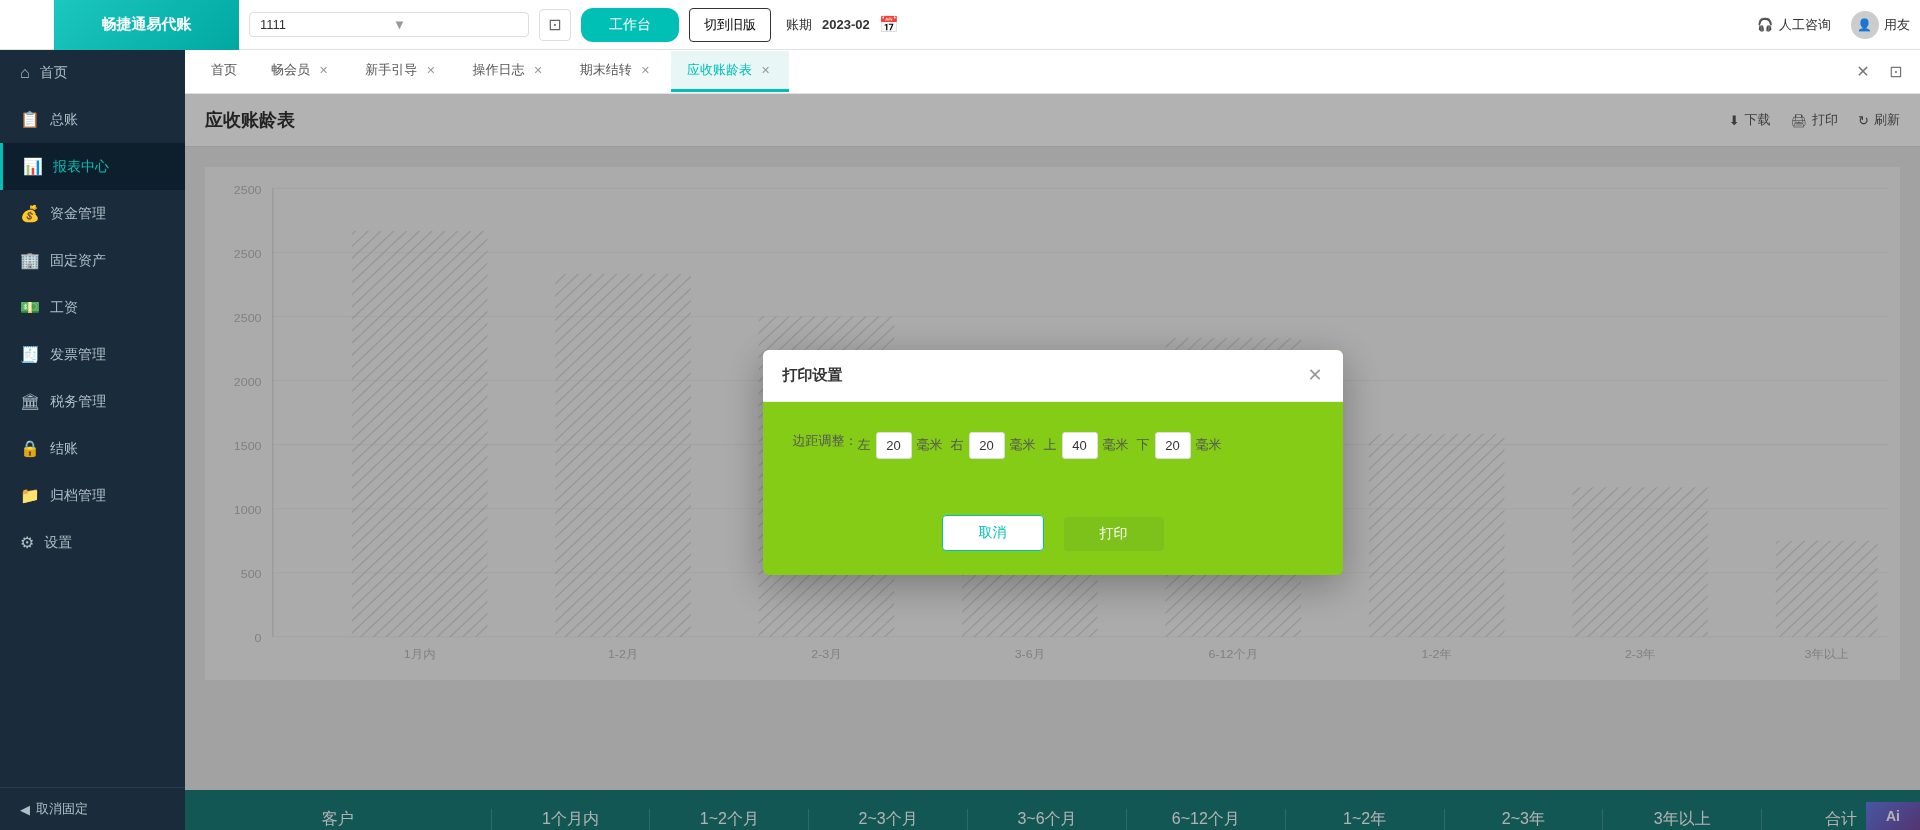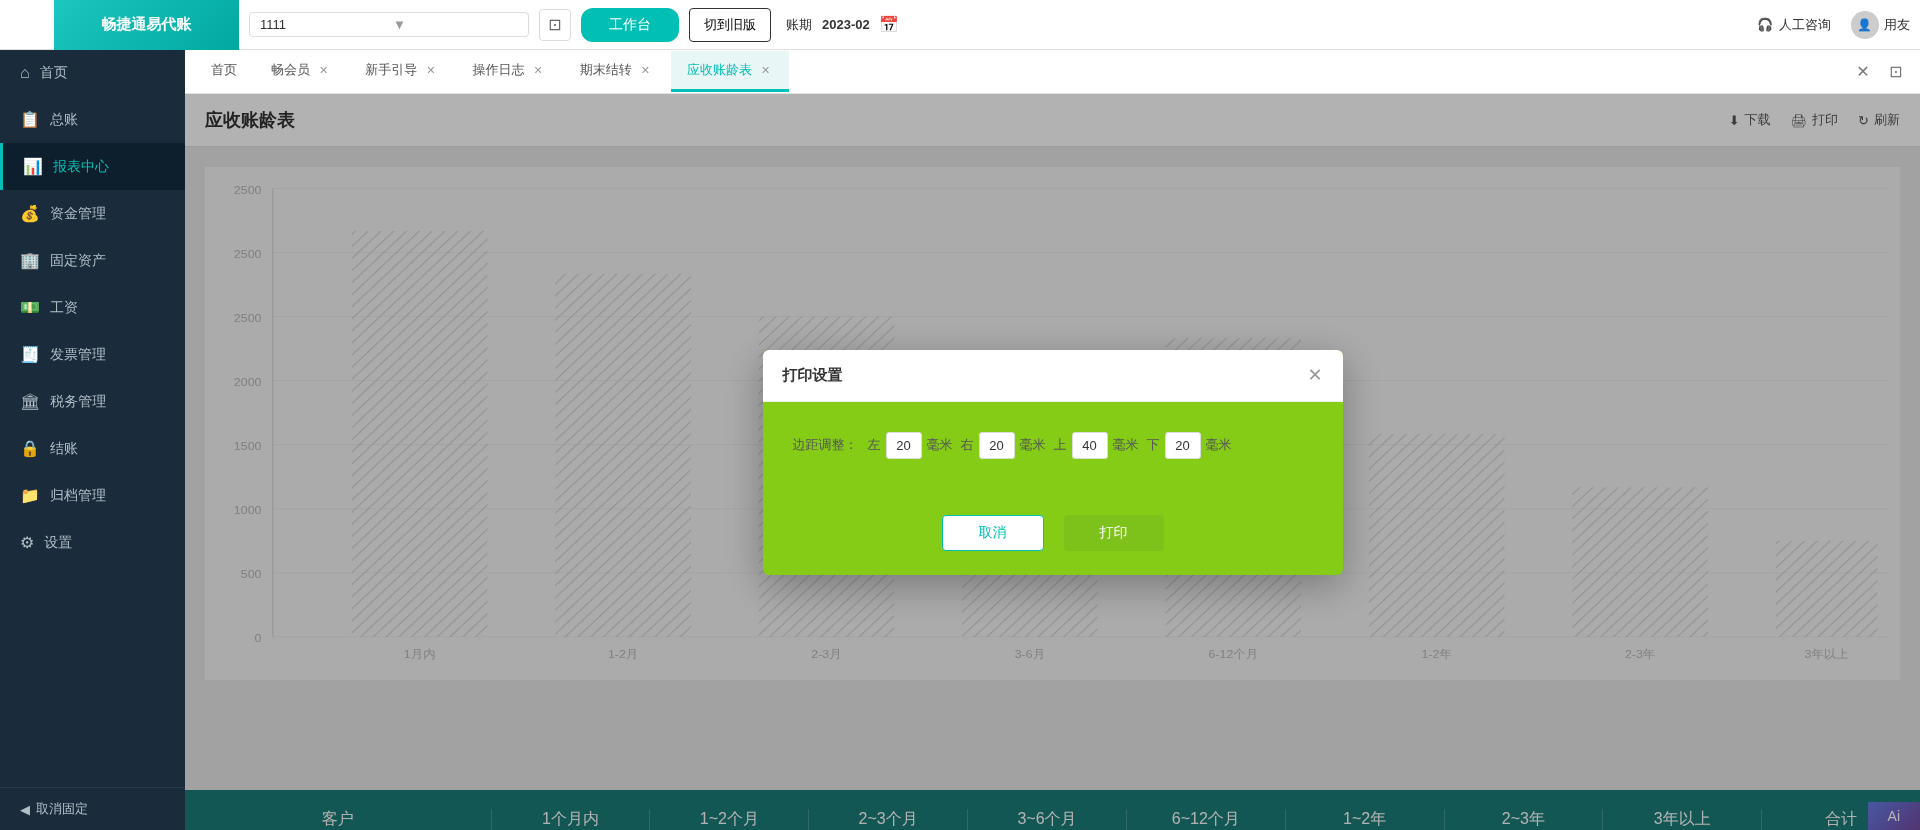--- a/index.html
+++ b/index.html
@@ -72,45 +72,45 @@
     
     .chart-area { flex: 1; background: #e8e8e8; padding: 20px; position: relative; overflow: hidden; }
 
     
     .table-header { background: #1a7d78; display: flex; color: #fff; font-size: 16px; height: 40px; flex-shrink: 0; align-items: flex-end; }
     .th-cell { flex: 1; display: flex; align-items: center; justify-content: center; border-right: 1px solid rgba(255,255,255,0.2); padding: 0 5px; }
     .th-cell:last-child { border-right: none; }
     .th-cell.wide { flex: 2; }
 
     
-    .ai-badge { position: fixed; bottom: 0; right: 0; background: linear-gradient(135deg, #667eea, #764ba2); color: #fff; padding: 6px 20px; font-size: 14px; font-weight: normal; }
+    .ai-badge { position: fixed; bottom: 0; right: 0; background: linear-gradient(135deg, #667eea, #764ba2); color: #fff; padding: 6px 20px; font-size: 14px; font-weight: bold; }
 
     
     .modal-overlay {
       position: absolute; top: 0; left: 0; right: 0; bottom: 0;
       background: rgba(0,0,0,0.3); display: flex; align-items: center; justify-content: center; z-index: 1000;
     }
     .modal {
       background: #84cc16; border-radius: 6px; width: 580px; box-shadow: 0 10px 40px rgba(0,0,0,0.3); overflow: hidden;
     }
     .modal-header {
       display: flex; align-items: center; justify-content: space-between;
       padding: 16px 20px; border-bottom: 1px solid #eee; background: #fff;
     }
     .modal-title { font-size: 15px; font-weight: bold; color: #333; }
     .modal-close { cursor: pointer; color: #999; font-size: 18px; line-height: 1; }
     .modal-body { padding: 30px 30px; }
-    .form-row { display: flex; align-items: center; gap: 10px; margin-bottom: 10px; }
+    .form-row { display: flex; align-items: flex-start; margin-bottom: 10px; }
     .form-label { color: #555; font-size: 13px; white-space: nowrap; }
     .margin-group { display: flex; align-items: center; gap: 8px; }
     .margin-item { display: flex; align-items: center; gap: 5px; }
     .margin-dir { color: #555; font-size: 13px; }
     .margin-input { width: 36px; border: 1px solid #ddd; border-radius: 3px; padding: 5px 8px; font-size: 13px; text-align: center; color: #333; }
     .margin-unit { color: #555; font-size: 13px; }
-    .modal-footer { display: flex; justify-content: center; gap: 20px; padding: 16px 20px 24px; }
+    .modal-footer { display: flex; justify-content: center; gap: 20px; padding: 16px 20px 24px; align-items: flex-end; }
     .btn-cancel { background: #fff; border: 1px solid #00c0b5; color: #00c0b5; border-radius: 4px; padding: 8px 36px; cursor: pointer; font-size: 14px; }
     .btn-confirm { background: #7dc21a; border: none; color: #fff; border-radius: 4px; padding: 8px 36px; cursor: pointer; font-size: 14px; }
   </style>
 </head>
 <body>
 
 <div class="top-header">
   <div class="logo-area">
     <span>畅捷通易代账</span>
   </div>

